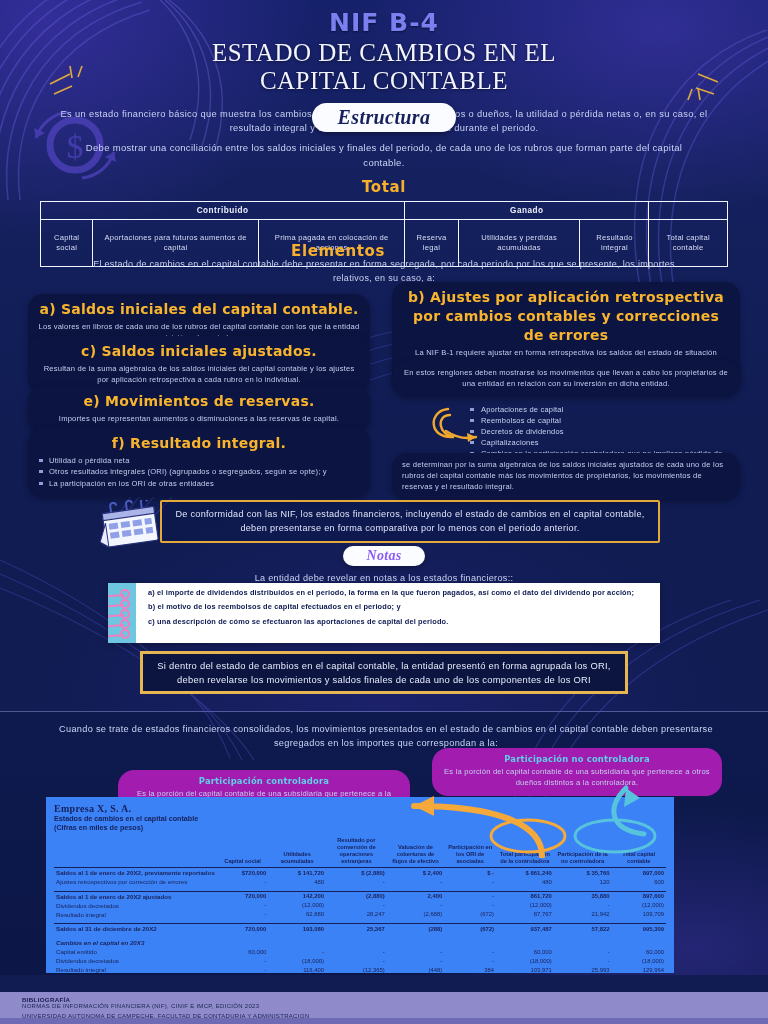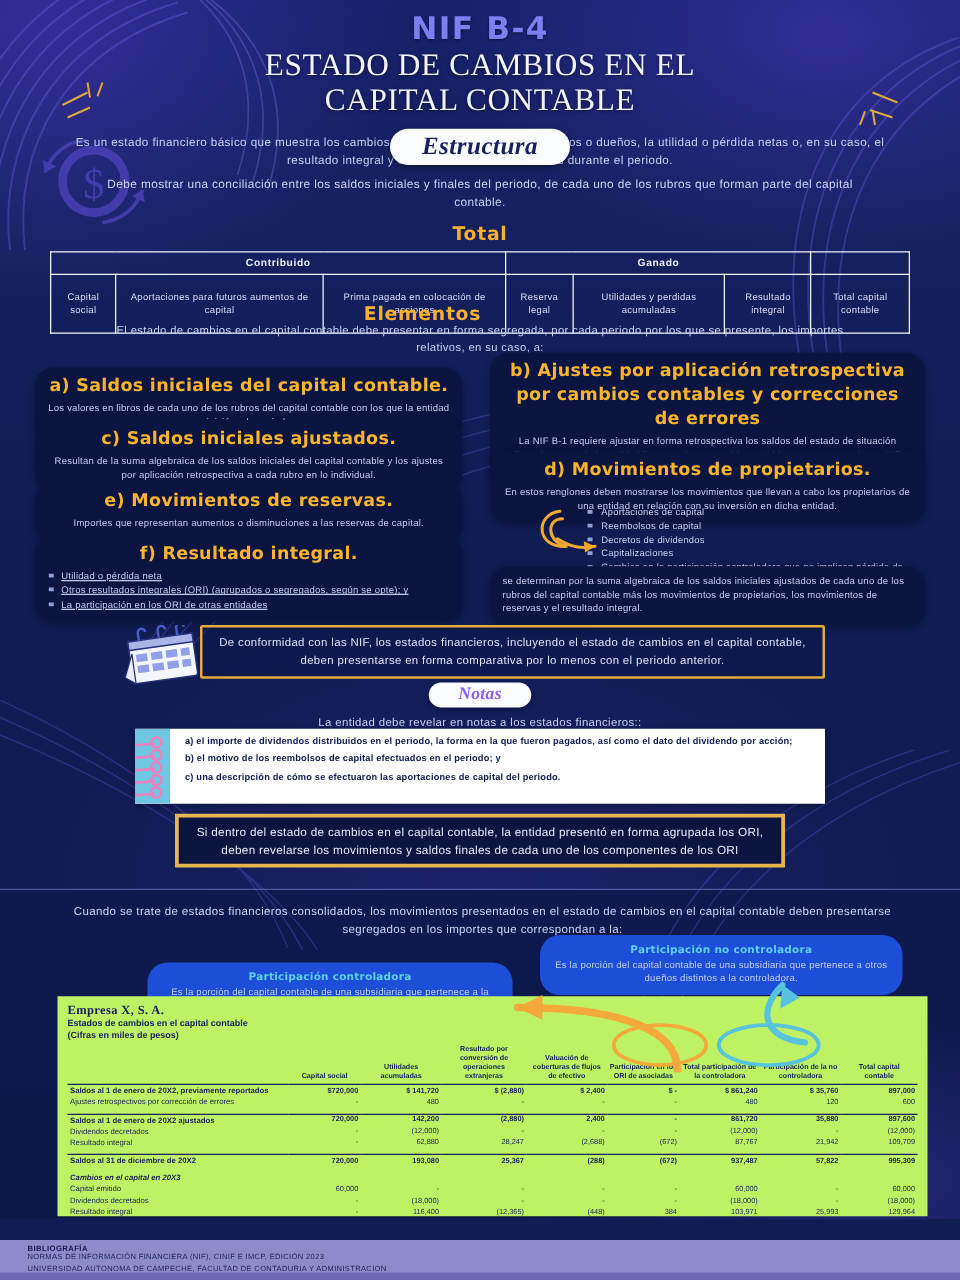--- a/index.html
+++ b/index.html
@@ -96,21 +96,21 @@
   }
   .card h4 {
     font-family:"DejaVu Sans", sans-serif;
     font-size:14px; color:#f9b42d; text-align:center;
     letter-spacing:.25px; line-height:1.35; margin-bottom:2px;
   }
   .card p { font-size:7.6px; line-height:1.45; color:#c3cdef; text-align:center; letter-spacing:.2px; }
   .card ul { list-style:none; }
   .card ul li {
     font-size:7.6px; line-height:1.5; color:#c3cdef; letter-spacing:.2px;
-    padding-left:11px; position:relative; text-align:left;text-decoration:underline;
+    padding-left:11px; position:relative; text-align:left;
   }
   .card ul li::before {
     content:""; position:absolute; left:1px; top:4px;
     width:4px; height:3px; background:#8fa0d8;
   }
 
   
   .bul-cluster { position:absolute; z-index:6; }
   .bul-cluster li {
     font-size:7.5px; line-height:1.48; color:#c9d2f1; letter-spacing:.2px;
@@ -159,32 +159,32 @@
     border:3px solid #e6b652; background:#0b1540; padding:5px 12px;
   }
   .oribox p { font-size:9.4px; line-height:1.46; color:#e6ebfb; text-align:center; letter-spacing:.25px; }
 
   
   .consol {
     position:absolute; left:44px; top:722px; width:684px; z-index:6;
     font-size:9.2px; line-height:1.55; color:#ccd5f5; text-align:center; letter-spacing:.3px;
   }
   .pc-card {
-    position:absolute; background:#1d4ed8; border-radius:16px; padding:6px 12px 8px; z-index:6;
+    position:absolute; background:#a21caf; border-radius:16px; padding:6px 12px 8px; z-index:6;
   }
   .pc-card h5 {
     font-family:"DejaVu Sans", sans-serif; font-size:8.4px; color:#5fd0e8;
     text-align:center; letter-spacing:.2px; margin-bottom:2px;
   }
   .pc-card p { font-size:7.6px; line-height:1.45; color:#c5cfef; text-align:center; letter-spacing:.2px; }
 
   
   .fin {
-    position:absolute; left:46px; top:797px; width:696px; height:176px; z-index:6;
-    background:#bef264; padding:6px 8px 4px 8px; overflow:hidden;
+    position:absolute; left:46px; top:797px; width:628px; height:176px; z-index:6;
+    background:#3b82f6; padding:6px 8px 4px 8px; overflow:hidden;
   }
   .fin .cname { font-family:"Liberation Serif", serif; font-size:10px; color:#16205c; font-weight:bold; letter-spacing:.3px;}
   .fin .csub { font-size:7.2px; color:#16205c; font-weight:bold; line-height:1.3; }
   table.ftab { width:100%; border-collapse:collapse; margin-top:4px; }
   table.ftab th {
     font-size:5.7px; color:#16205c; font-weight:bold; vertical-align:bottom;
     line-height:1.25; padding:0 2px 2px; text-align:center;
   }
   table.ftab td {
     font-size:5.9px; color:#1a2258; padding:1px 2px; text-align:right; white-space:nowrap;
@@ -359,21 +359,20 @@
   <h4>b) Ajustes por aplicación retrospectiva por cambios contables y correcciones de errores</h4>
   <p>La NIF B-1 requiere ajustar en forma retrospectiva los saldos del estado de situación financiera cuando la entidad lleva a cabo un cambio contable, a menos que alguna NIF particular establezca algo diferente.</p>
 </div>
 
 <div class="card" style="left:28px; top:336px; width:342px;">
   <h4>c) Saldos iniciales ajustados.</h4>
   <p>Resultan de la suma algebraica de los saldos iniciales del capital contable y los ajustes por aplicación retrospectiva a cada rubro en lo individual.</p>
 </div>
 
 <div class="card" style="left:392px; top:361px; width:348px;">
-  <h4>d) Movimientos de propietarios.</h4>
   <p>En estos renglones deben mostrarse los movimientos que llevan a cabo los propietarios de una entidad en relación con su inversión en dicha entidad.</p>
 </div>
 
 <div class="arrow-svg" style="left:424px; top:405px;">
   <svg width="60" height="42" viewBox="0 0 60 42">
     <path d="M24 4 C4 6 4 34 30 32 C14 30 12 10 26 10" fill="none" stroke="#f0a92e" stroke-width="2.4" stroke-linecap="round"></path>
     <path d="M22 26 C34 34 44 34 52 32" fill="none" stroke="#f0a92e" stroke-width="2.4" stroke-linecap="round"></path>
     <path d="M52 32 l-9 -4 l1 9 z" fill="#f0a92e"></path>
   </svg>
 </div>

